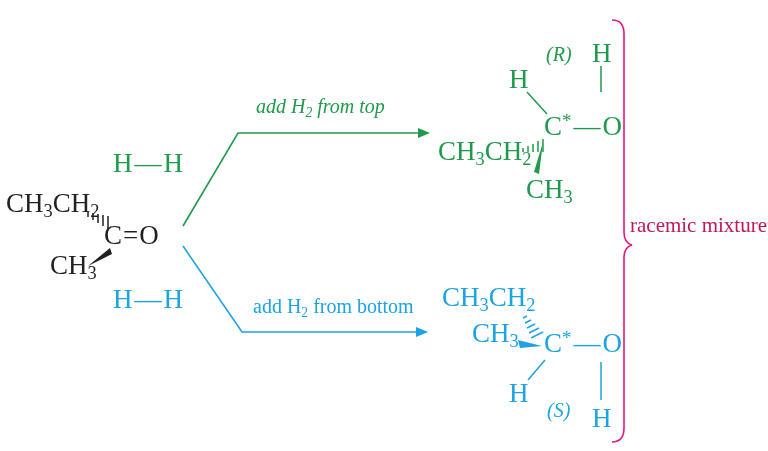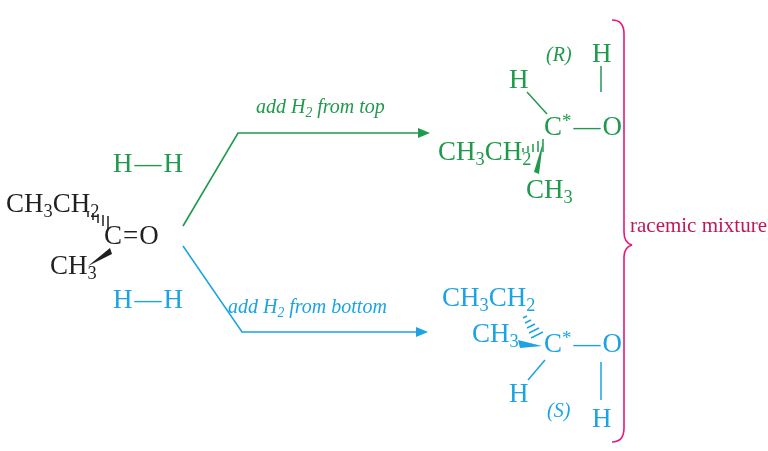--- a/index.html
+++ b/index.html
@@ -78,21 +78,21 @@
   <span>H</span><span style="margin:0 2px;">—</span><span>H</span>
 </div>
 
 <div class="t big blu" style="left:113px; top:286px;">
   <span>H</span><span style="margin:0 2px;">—</span><span>H</span>
 </div>
 
 <div class="t lbl grn" style="left:256px; top:96px;font-style:italic;">
   <span>add H</span><sub>2</sub><span> from top</span>
 </div>
-<div class="t lbl blu" style="left:228px; top:296px;font-style:italic;">
+<div class="t lbl blu" style="left:253px; top:296px;">
   <span>add H</span><sub>2</sub><span> from bottom</span>
 </div>
 
 <div class="t lbl grn it" style="left:546px; top:44px;">
   (<span>R</span>)
 </div>
 <div class="t big grn" style="left:509px; top:66px;">H</div>
 <div class="t big grn" style="left:592px; top:40px;">H</div>
 <div class="t big grn" style="left:438px; top:138px;">
   <span>CH</span><sub>3</sub><span>CH</span><sub>2</sub>

